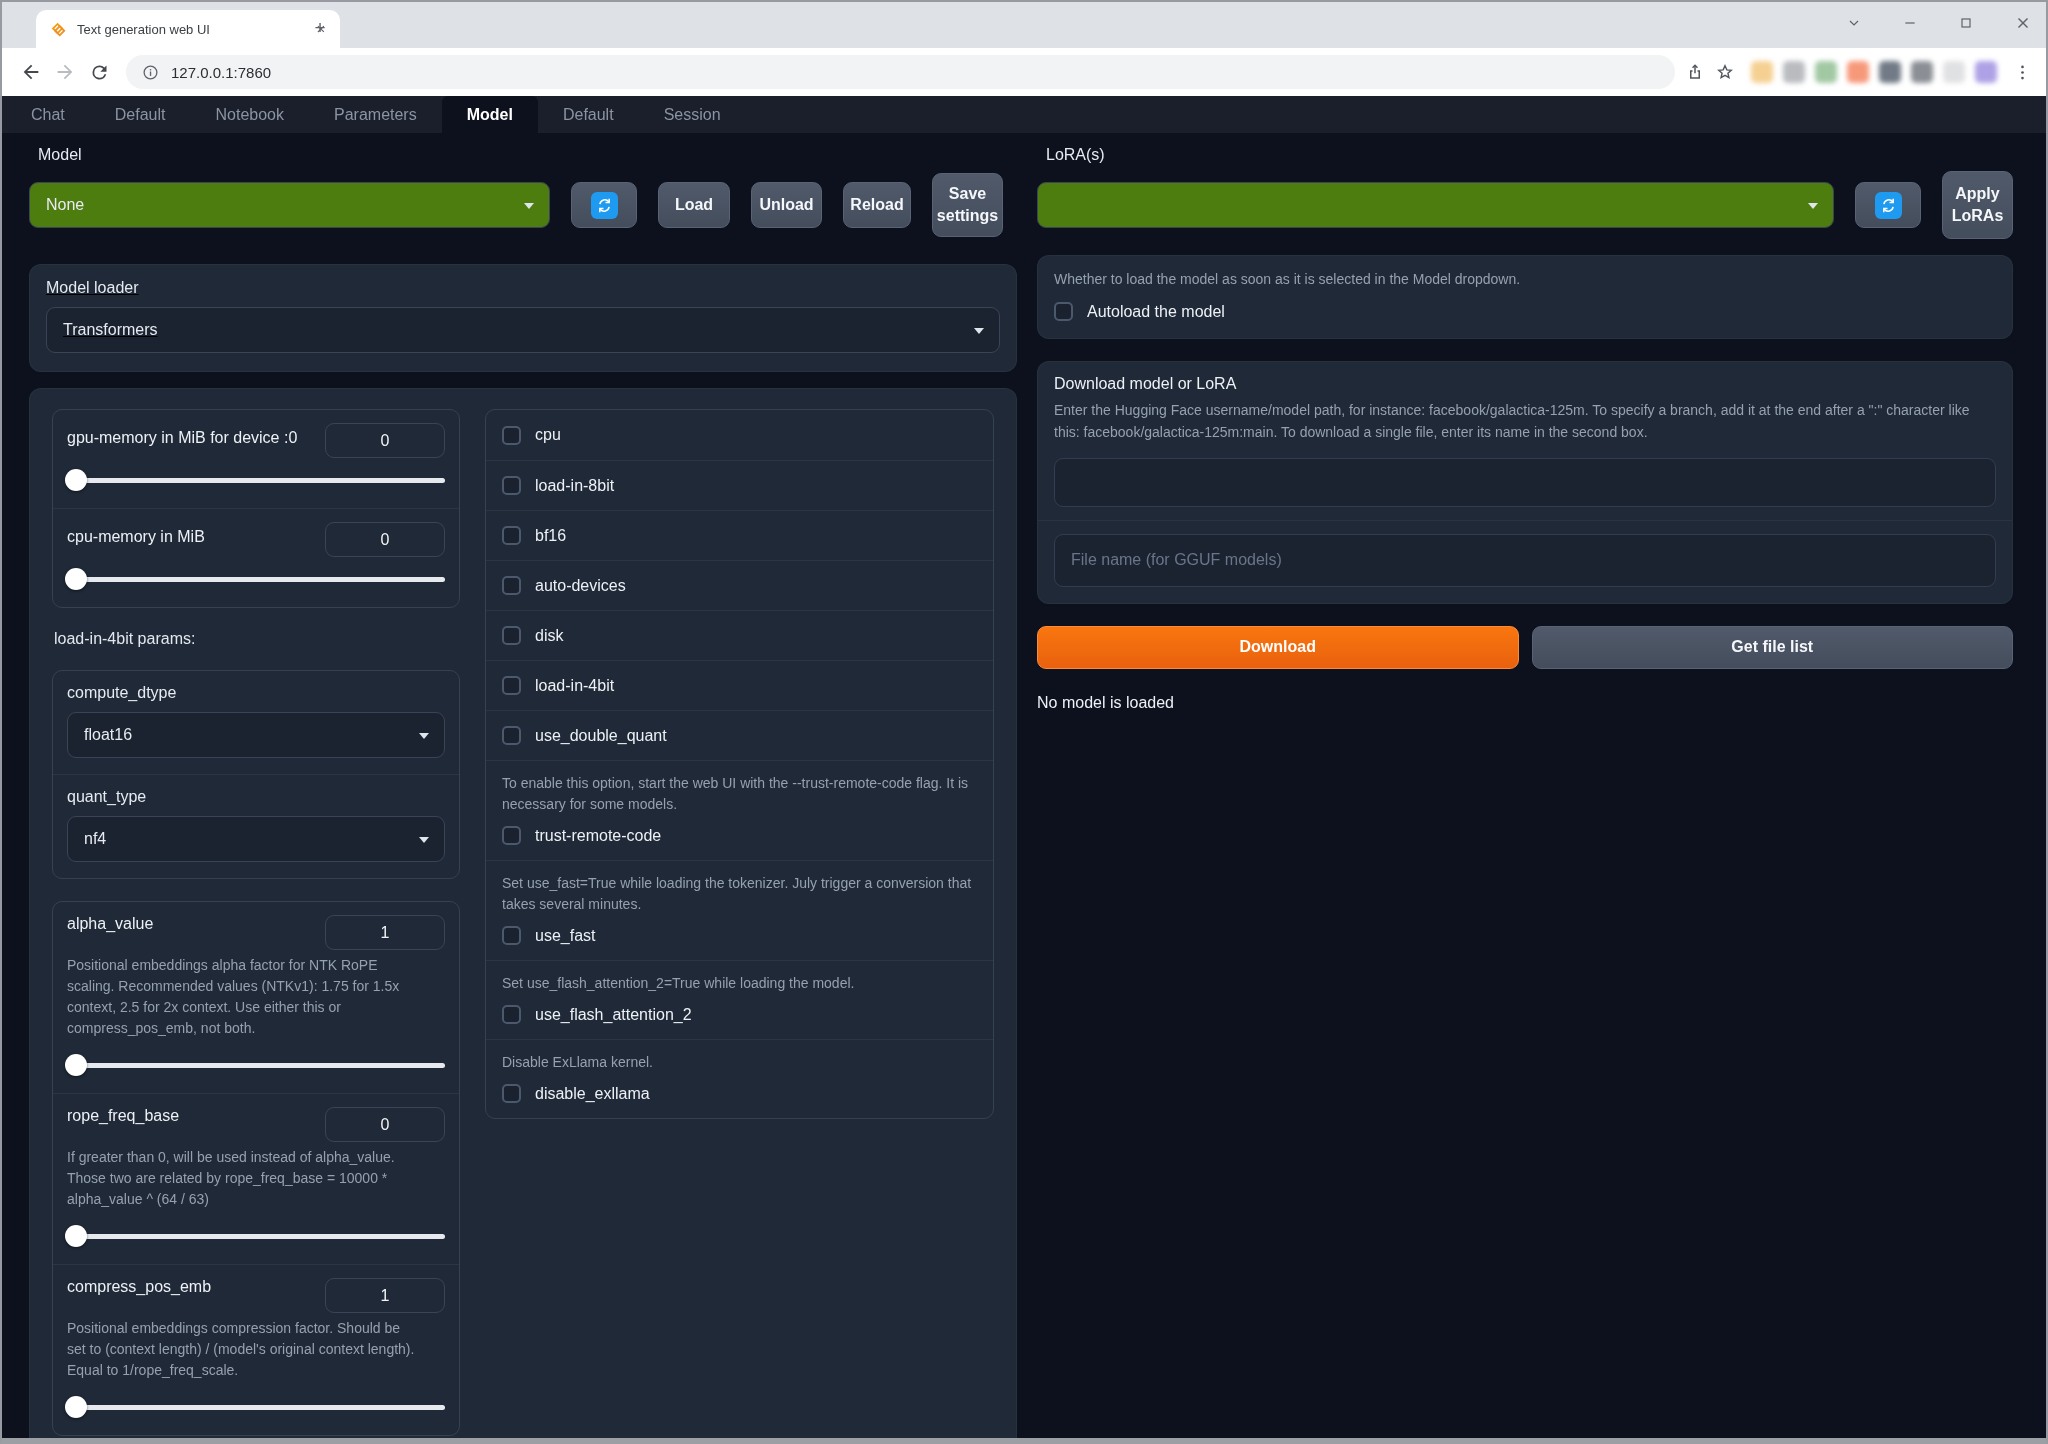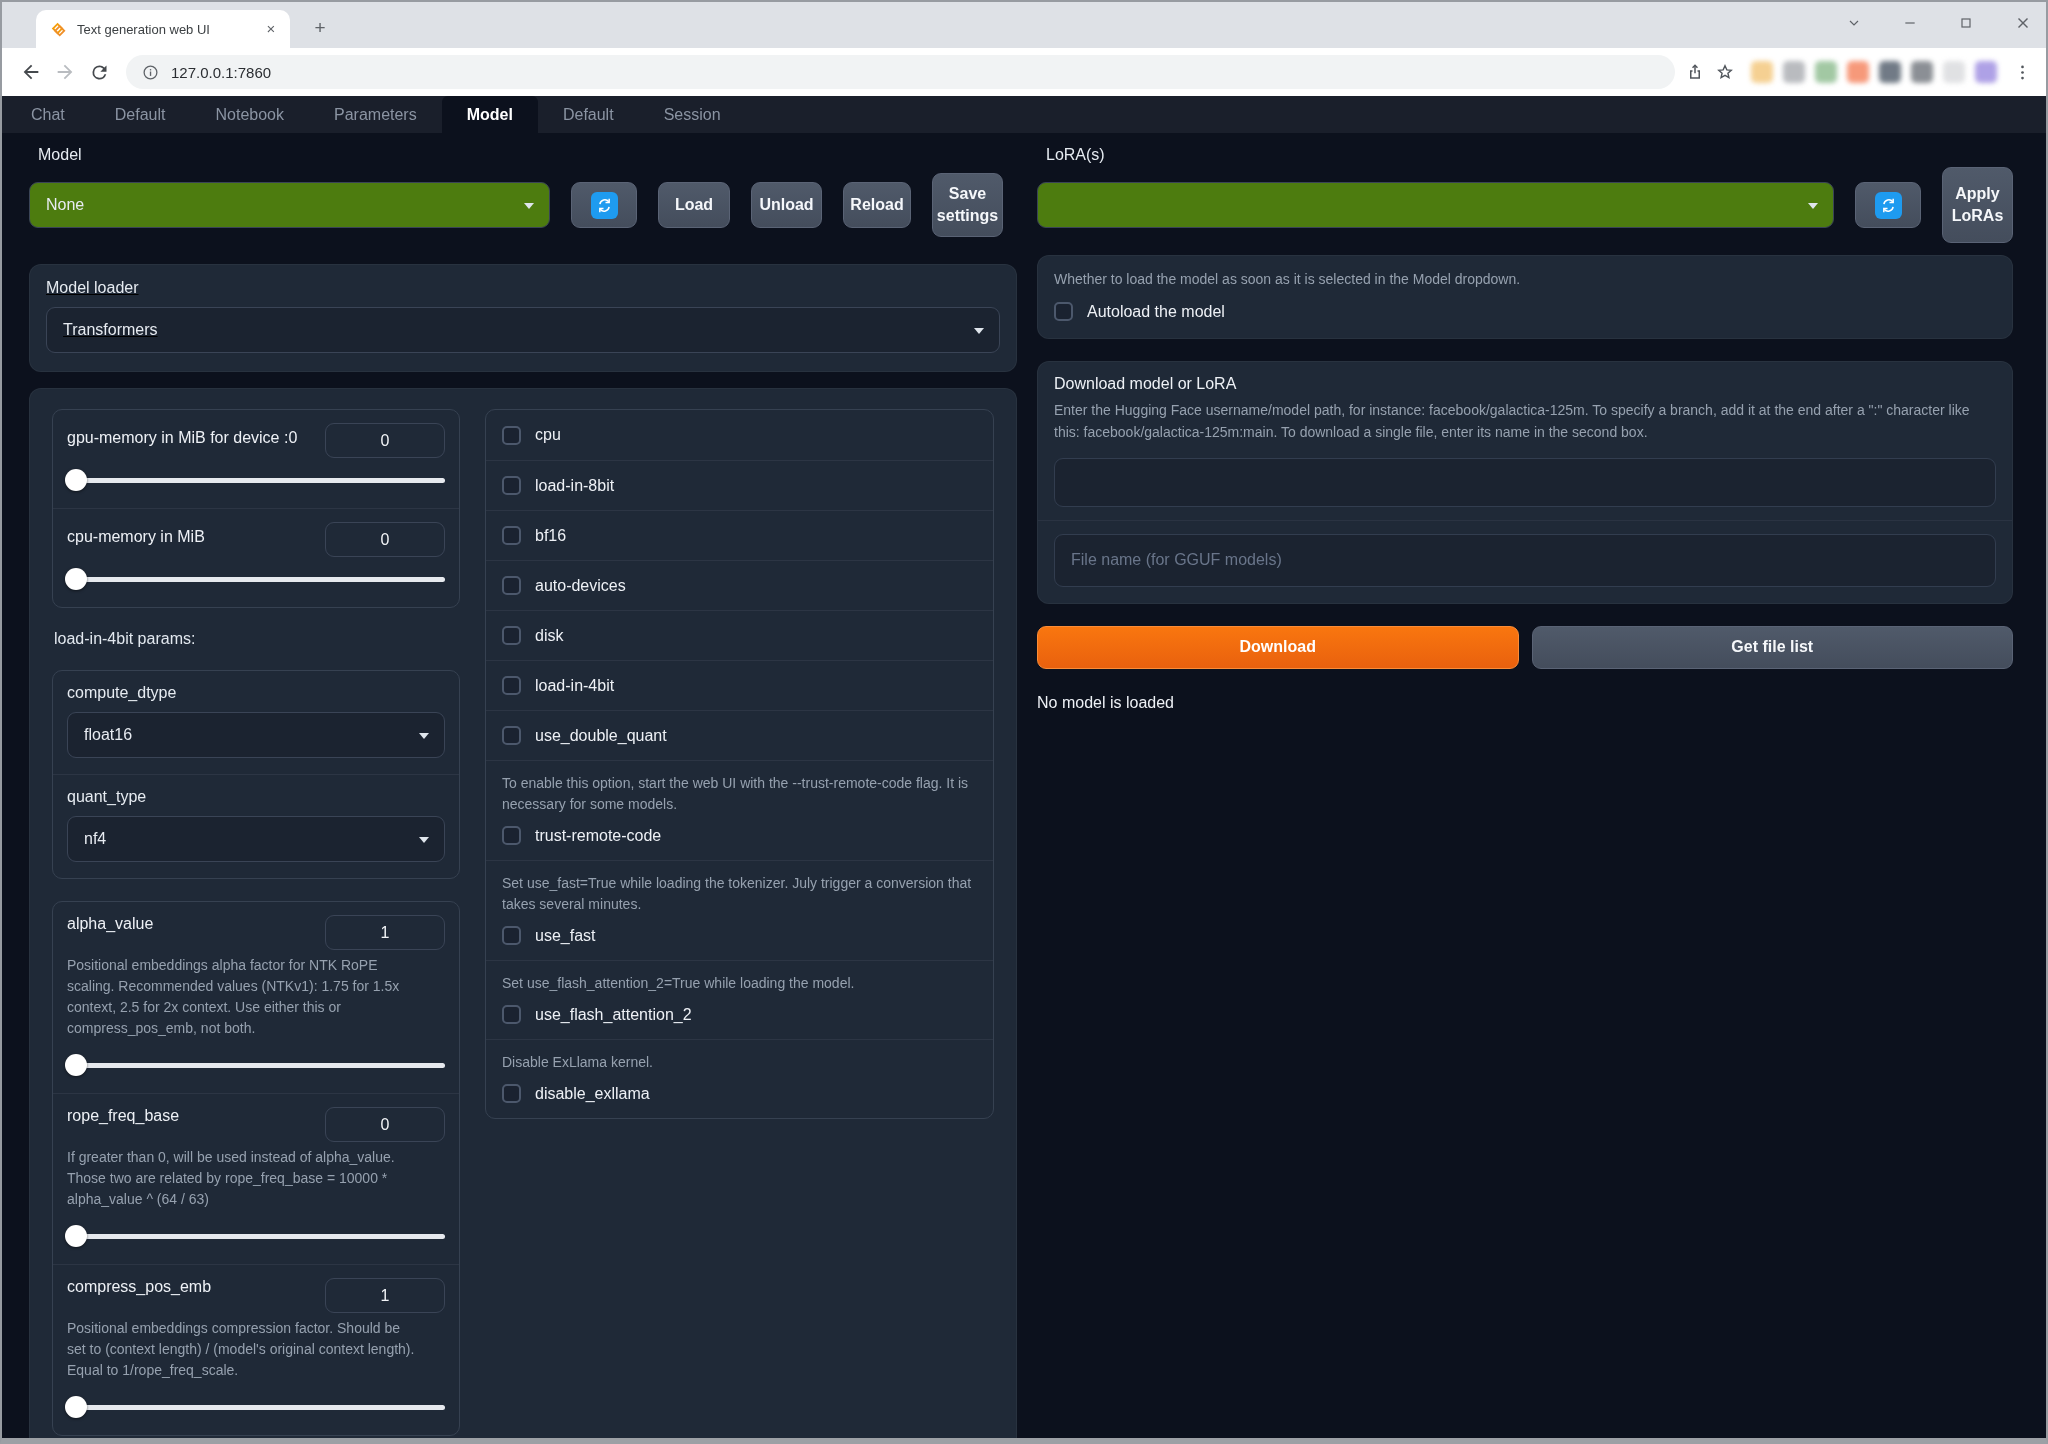--- a/index.html
+++ b/index.html
@@ -4,21 +4,21 @@
 <style>
   * { margin:0; padding:0; box-sizing:border-box; }
   html,body { width:2048px; height:1444px; }
   body { font-family:"Liberation Sans", sans-serif; background:#2a2e33; }
 
   .window { width:2048px; height:1444px; border:2px solid #979ba1; border-bottom:6px solid #9ca0a5;
             display:flex; flex-direction:column; overflow:hidden; background:#0c111d; }
 
   
   .tabstrip { height:46px; background:#dee1e6; position:relative; flex:0 0 auto; }
-  .tab { position:absolute; left:34px; top:8px; width:254px; height:38px; background:#fff;
+  .tab { position:absolute; left:34px; top:8px; width:304px; height:38px; background:#fff;
          border-radius:10px 10px 0 0; display:flex; align-items:center; padding:0 10px 0 14px; }
   .tab-title { flex:1; font-size:13px; color:#3c4043; margin-left:10px; white-space:nowrap; overflow:hidden; }
   .tab-close { color:#5f6368; font-size:15px; width:18px; height:18px; line-height:17px; text-align:center; border-radius:50%; }
   .newtab { position:absolute; left:306px; top:15px; width:24px; height:24px; color:#5f6368; font-size:19px;
             line-height:22px; text-align:center; }
   .winctl { position:absolute; right:14px; top:12px; display:flex; gap:40px; align-items:center; color:#5f6368; }
   .winctl svg { display:block; }
 
   .toolbar { height:48px; background:#fff; display:flex; align-items:center; padding:0 12px; flex:0 0 auto; }
   .navbtn { width:34px; height:34px; display:flex; align-items:center; justify-content:center; color:#45494d; }
@@ -47,21 +47,21 @@
         align-items:center; padding:0 16px; font-size:16px; color:#e8ecf2; position:relative; }
   .dd .caret { position:absolute; right:15px; top:50%; margin-top:-2px; width:0; height:0;
         border-left:5px solid transparent; border-right:5px solid transparent; border-top:6px solid #dfe5ec; }
   .dd-model { width:521px; }
 
   .btn { background:linear-gradient(180deg,#505a6a,#444d5c); border:1px solid #5a6375; border-radius:9px;
          color:#f5f7fa; font-weight:700; font-size:16px; height:46px; display:flex; align-items:center;
          justify-content:center; text-align:center; }
   .btn-load { width:72px; } .btn-unload { width:71px; } .btn-reload { width:68px; }
   .btn-save { width:71px; height:64px; line-height:1.4; padding:0 6px; }
-  .btn-apply { width:71px; height:76px; line-height:1.4; padding:0 6px; }
+  .btn-apply { width:71px; height:68px; line-height:1.4; padding:0 6px; }
   .btn-refresh { width:66px; height:46px; }
   .refresh-chip { width:27px; height:27px; background:#1e9bf0; border-radius:6px; display:flex;
                   align-items:center; justify-content:center; }
 
   .panel { background:#1f2937; border:1px solid rgba(255,255,255,.045); border-radius:12px; }
   .loader-panel { margin-top:27px; padding:14px 16px 18px;text-decoration:underline; }
   .loader-panel .dd, .param-col .dd { background:#1b2330; }
   .inner-label { font-size:16px; color:#e6ebf1; margin-bottom:10px; display:block; }
 
   .big-panel { margin-top:16px; padding:20px 22px 26px 22px; display:flex; gap:25px; align-items:flex-start; }

